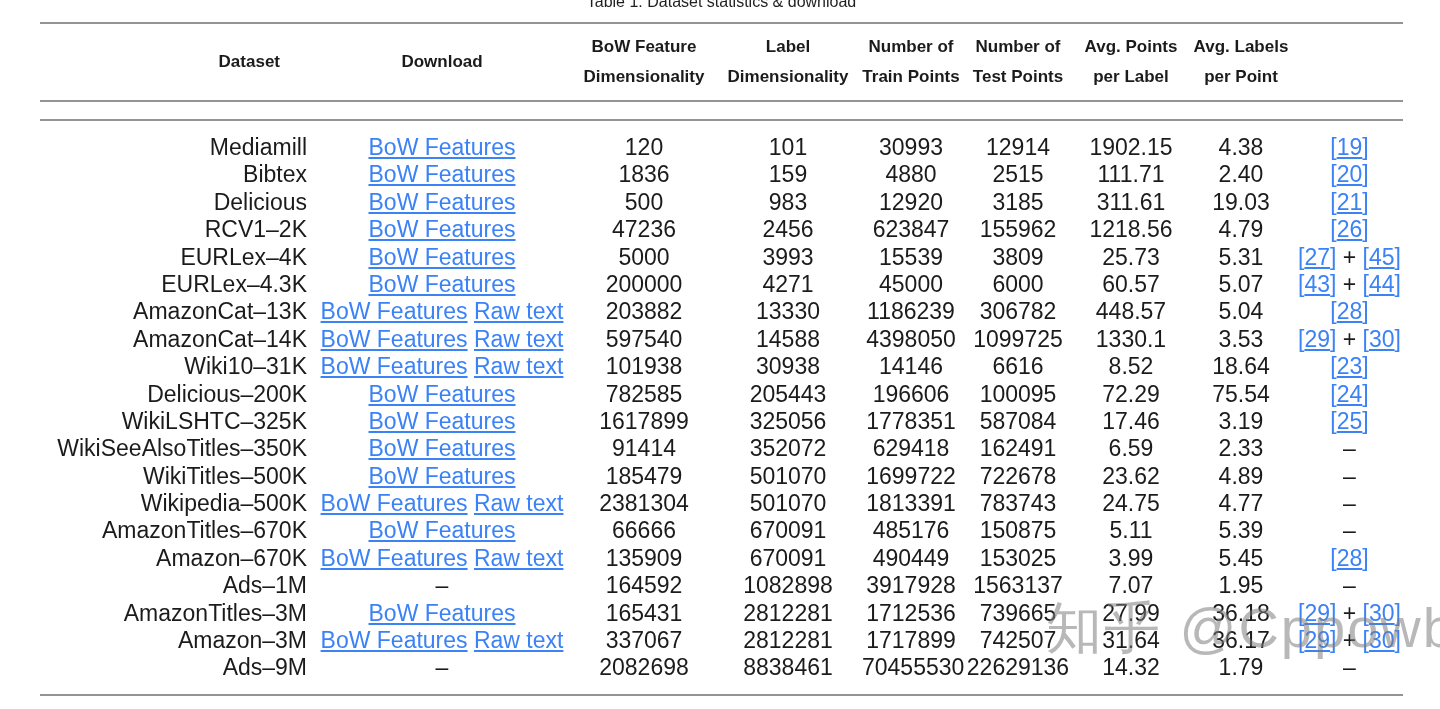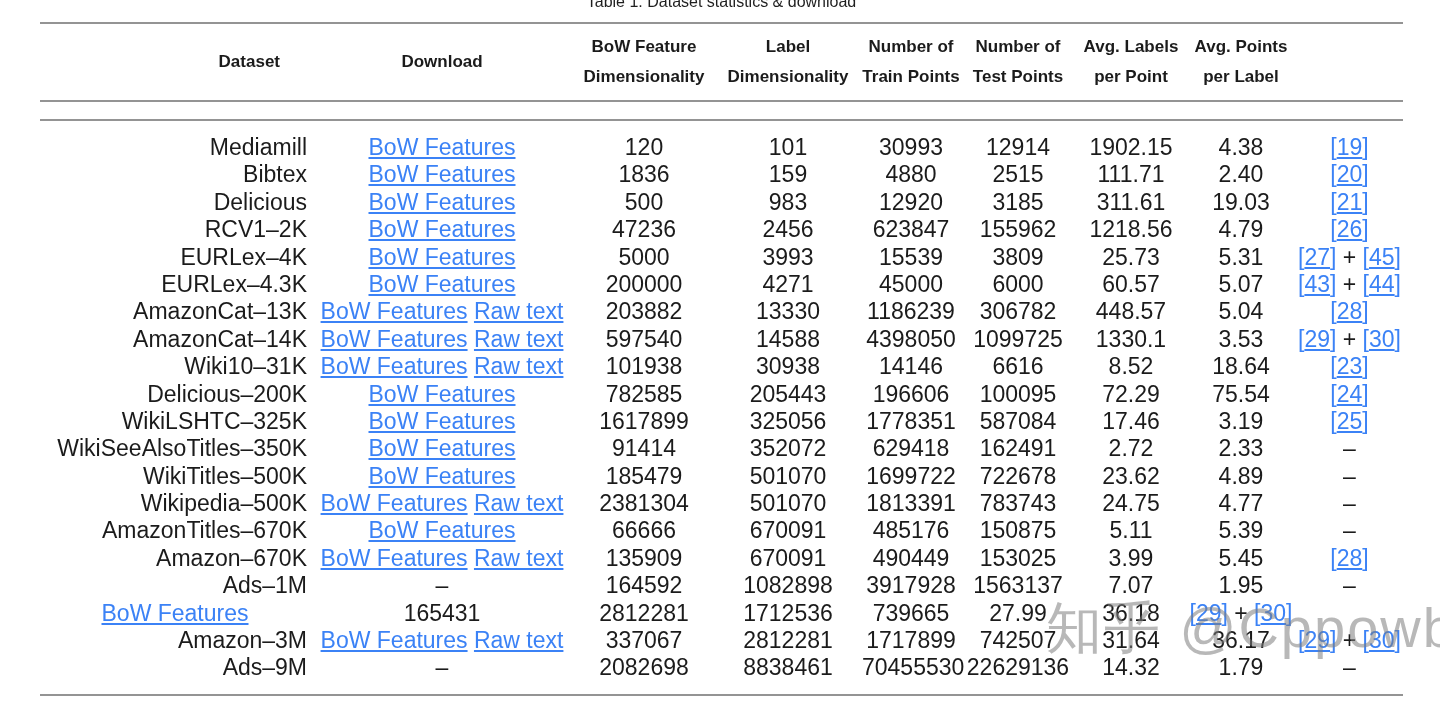--- a/index.html
+++ b/index.html
@@ -74,27 +74,27 @@
           <span>Dimensionality</span>
         </div>
         <div class="hc c-train">
           <span>Number of</span>
           <span>Train Points</span>
         </div>
         <div class="hc c-test">
           <span>Number of</span>
           <span>Test Points</span>
         </div>
+        <div class="hc c-avg_points_per_label">
+          <span>Avg. Points</span>
+          <span>per Label</span>
+        </div>
         <div class="hc c-avg_labels_per_point">
           <span>Avg. Labels</span>
           <span>per Point</span>
-        </div>
-        <div class="hc c-avg_points_per_label">
-          <span>Avg. Points</span>
-          <span>per Label</span>
         </div>
       </div>
     <div class="rule"></div>
     <div class="rule-spacer"></div>
     <div class="rule"></div>
     <div class="tbody" id="tbody">
         <div class="row grid">
           <div class="cell c-dataset">Mediamill</div>
           <div class="cell c-download"><a class="link">BoW Features</a></div>
           <div class="cell c-bow_dim">120</div>
@@ -215,21 +215,21 @@
           <div class="cell c-avg_labels_per_point">3.19</div>
           <div class="cell c-source"><span class="cite">[<span class="u">25</span>]</span></div>
         </div>
         <div class="row grid">
           <div class="cell c-dataset">WikiSeeAlsoTitles–350K</div>
           <div class="cell c-download"><a class="link">BoW Features</a></div>
           <div class="cell c-bow_dim">91414</div>
           <div class="cell c-label_dim">352072</div>
           <div class="cell c-train">629418</div>
           <div class="cell c-test">162491</div>
-          <div class="cell c-avg_points_per_label">2.72</div>
+          <div class="cell c-avg_points_per_label">6.59</div>
           <div class="cell c-avg_labels_per_point">2.33</div>
           <div class="cell c-source"><span class="dash">–</span></div>
         </div>
         <div class="row grid">
           <div class="cell c-dataset">WikiTitles–500K</div>
           <div class="cell c-download"><a class="link">BoW Features</a></div>
           <div class="cell c-bow_dim">185479</div>
           <div class="cell c-label_dim">501070</div>
           <div class="cell c-train">1699722</div>
           <div class="cell c-test">722678</div>
@@ -275,20 +275,21 @@
           <div class="cell c-download"><span class="dash">–</span></div>
           <div class="cell c-bow_dim">164592</div>
           <div class="cell c-label_dim">1082898</div>
           <div class="cell c-train">3917928</div>
           <div class="cell c-test">1563137</div>
           <div class="cell c-avg_points_per_label">7.07</div>
           <div class="cell c-avg_labels_per_point">1.95</div>
           <div class="cell c-source"><span class="dash">–</span></div>
         </div>
         <div class="row grid">
+          <div class="cell c-dataset">AmazonTitles–3M</div>
           <div class="cell c-download"><a class="link">BoW Features</a></div>
           <div class="cell c-bow_dim">165431</div>
           <div class="cell c-label_dim">2812281</div>
           <div class="cell c-train">1712536</div>
           <div class="cell c-test">739665</div>
           <div class="cell c-avg_points_per_label">27.99</div>
           <div class="cell c-avg_labels_per_point">36.18</div>
           <div class="cell c-source"><span class="cite">[<span class="u">29</span>]</span><span class="plus"> + </span><span class="cite">[<span class="u">30</span>]</span></div>
         </div>
         <div class="row grid">

